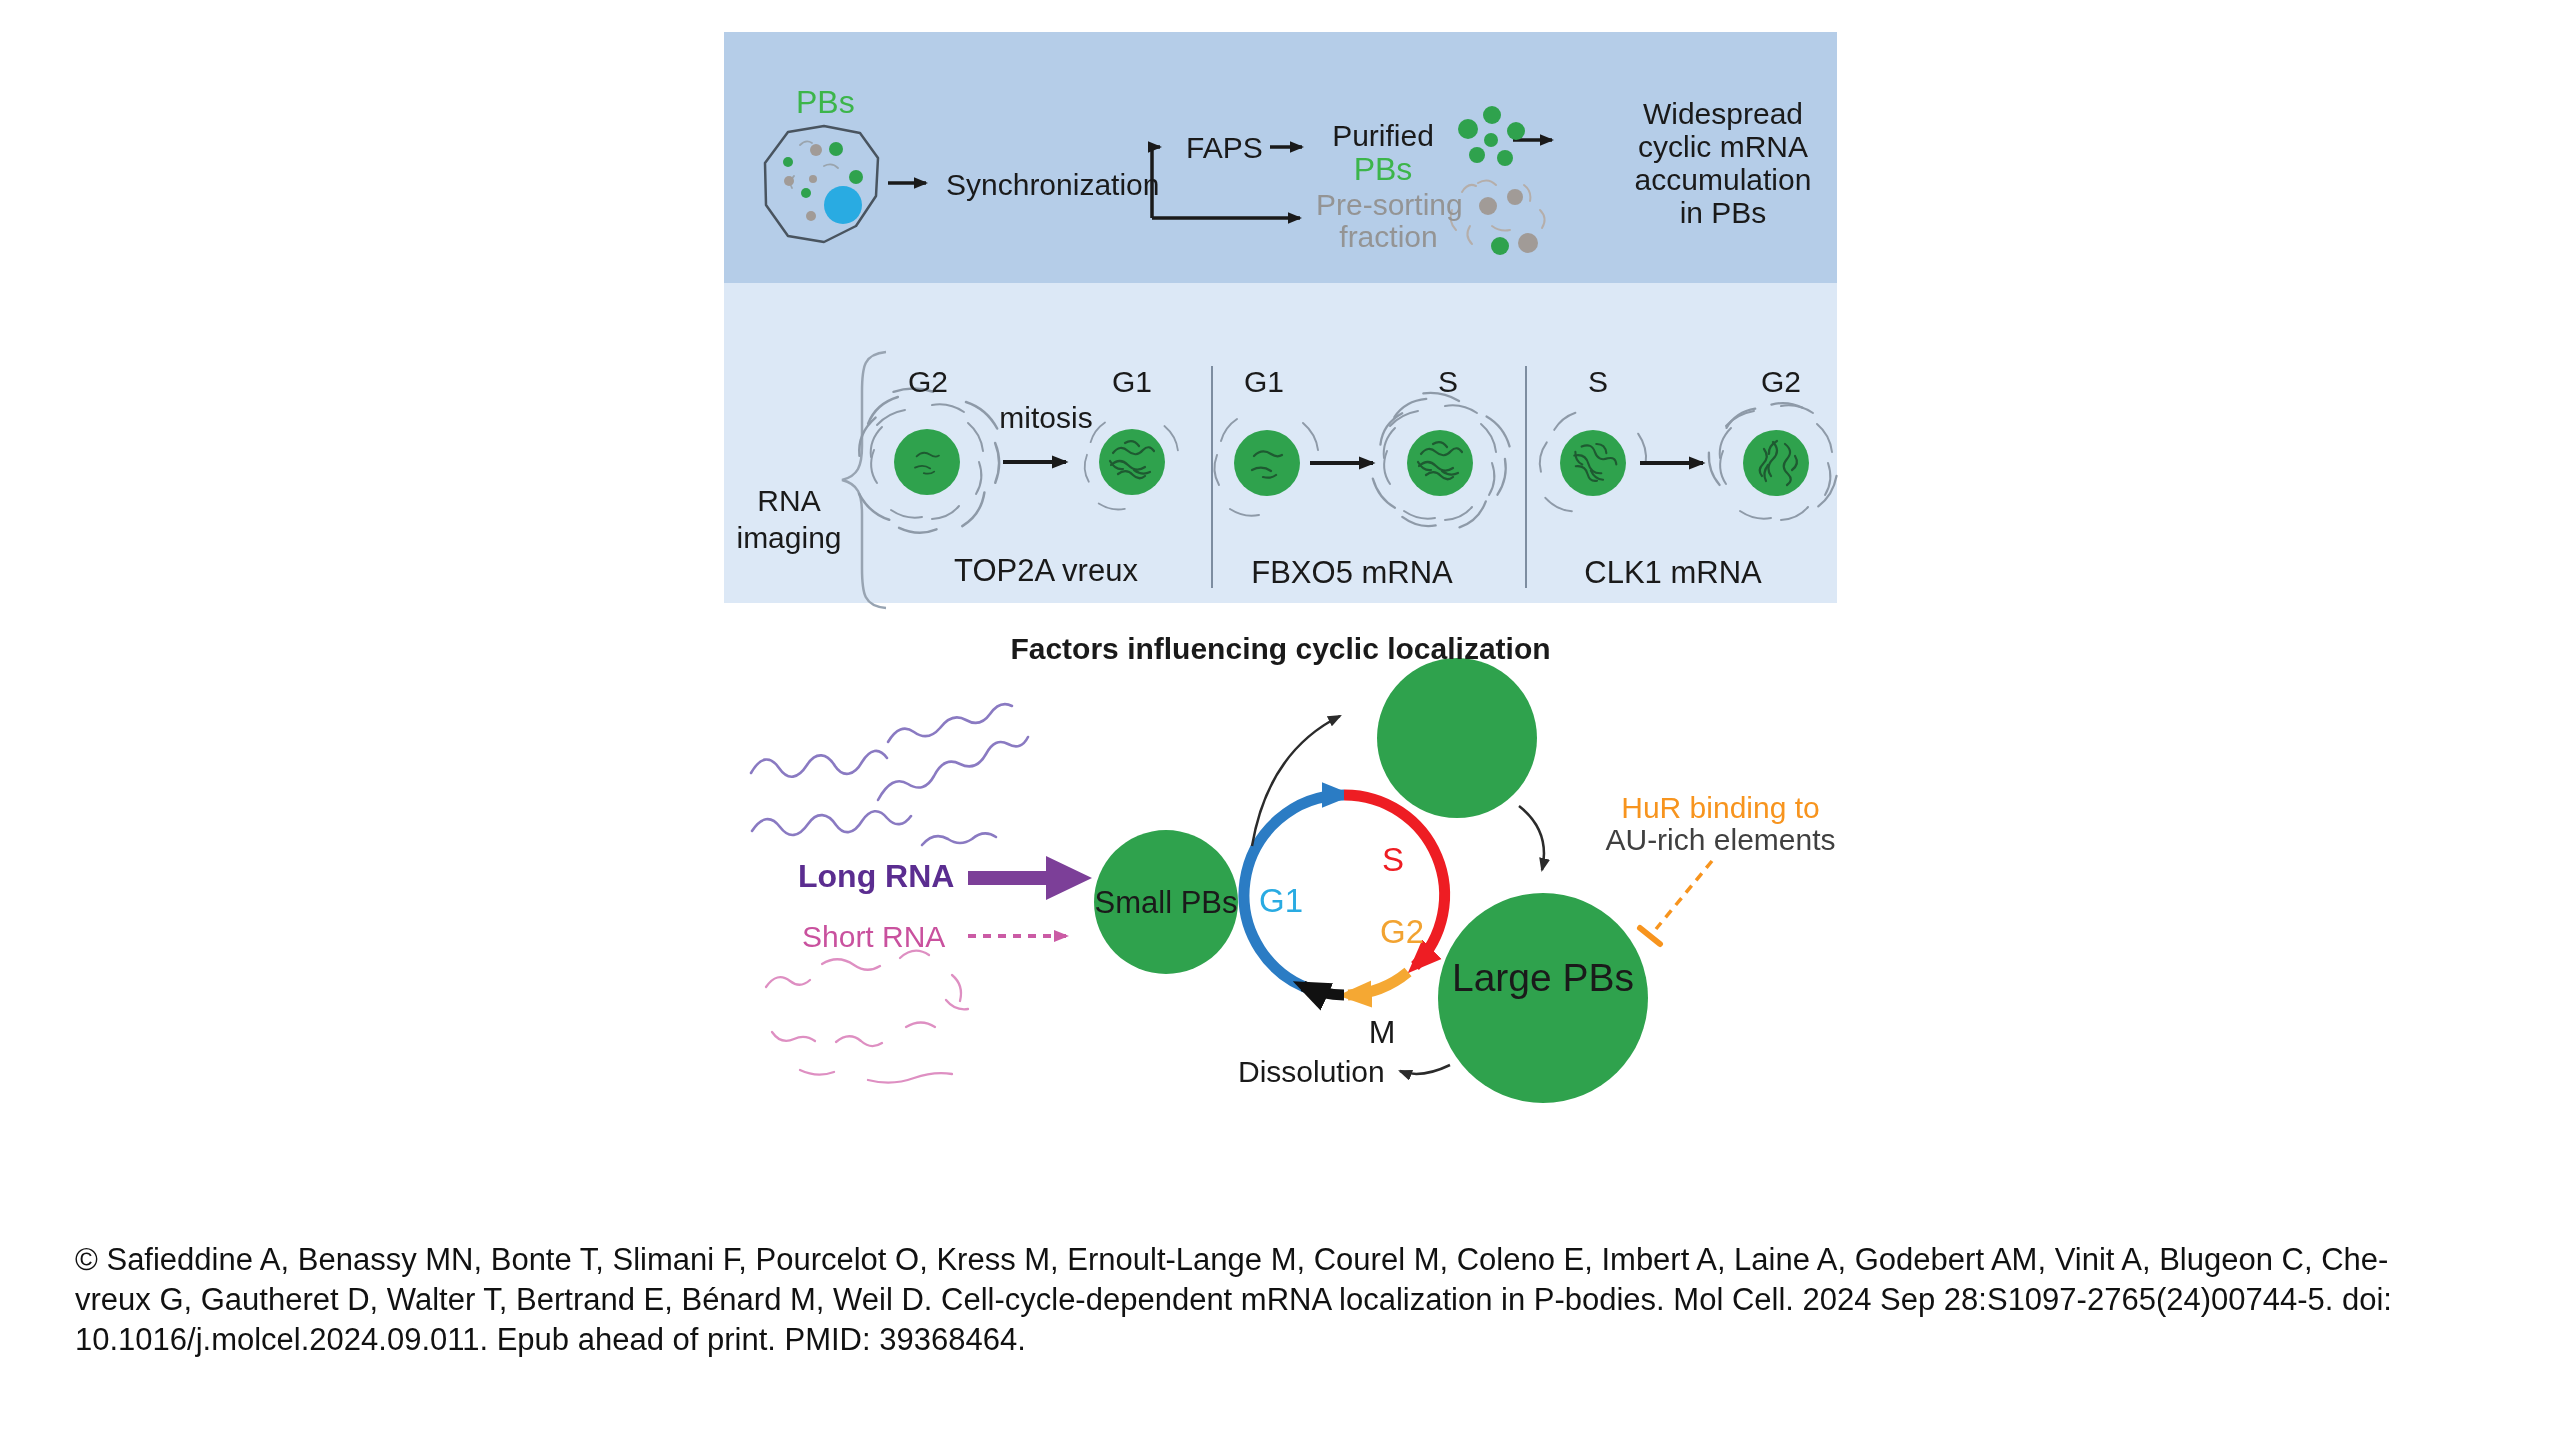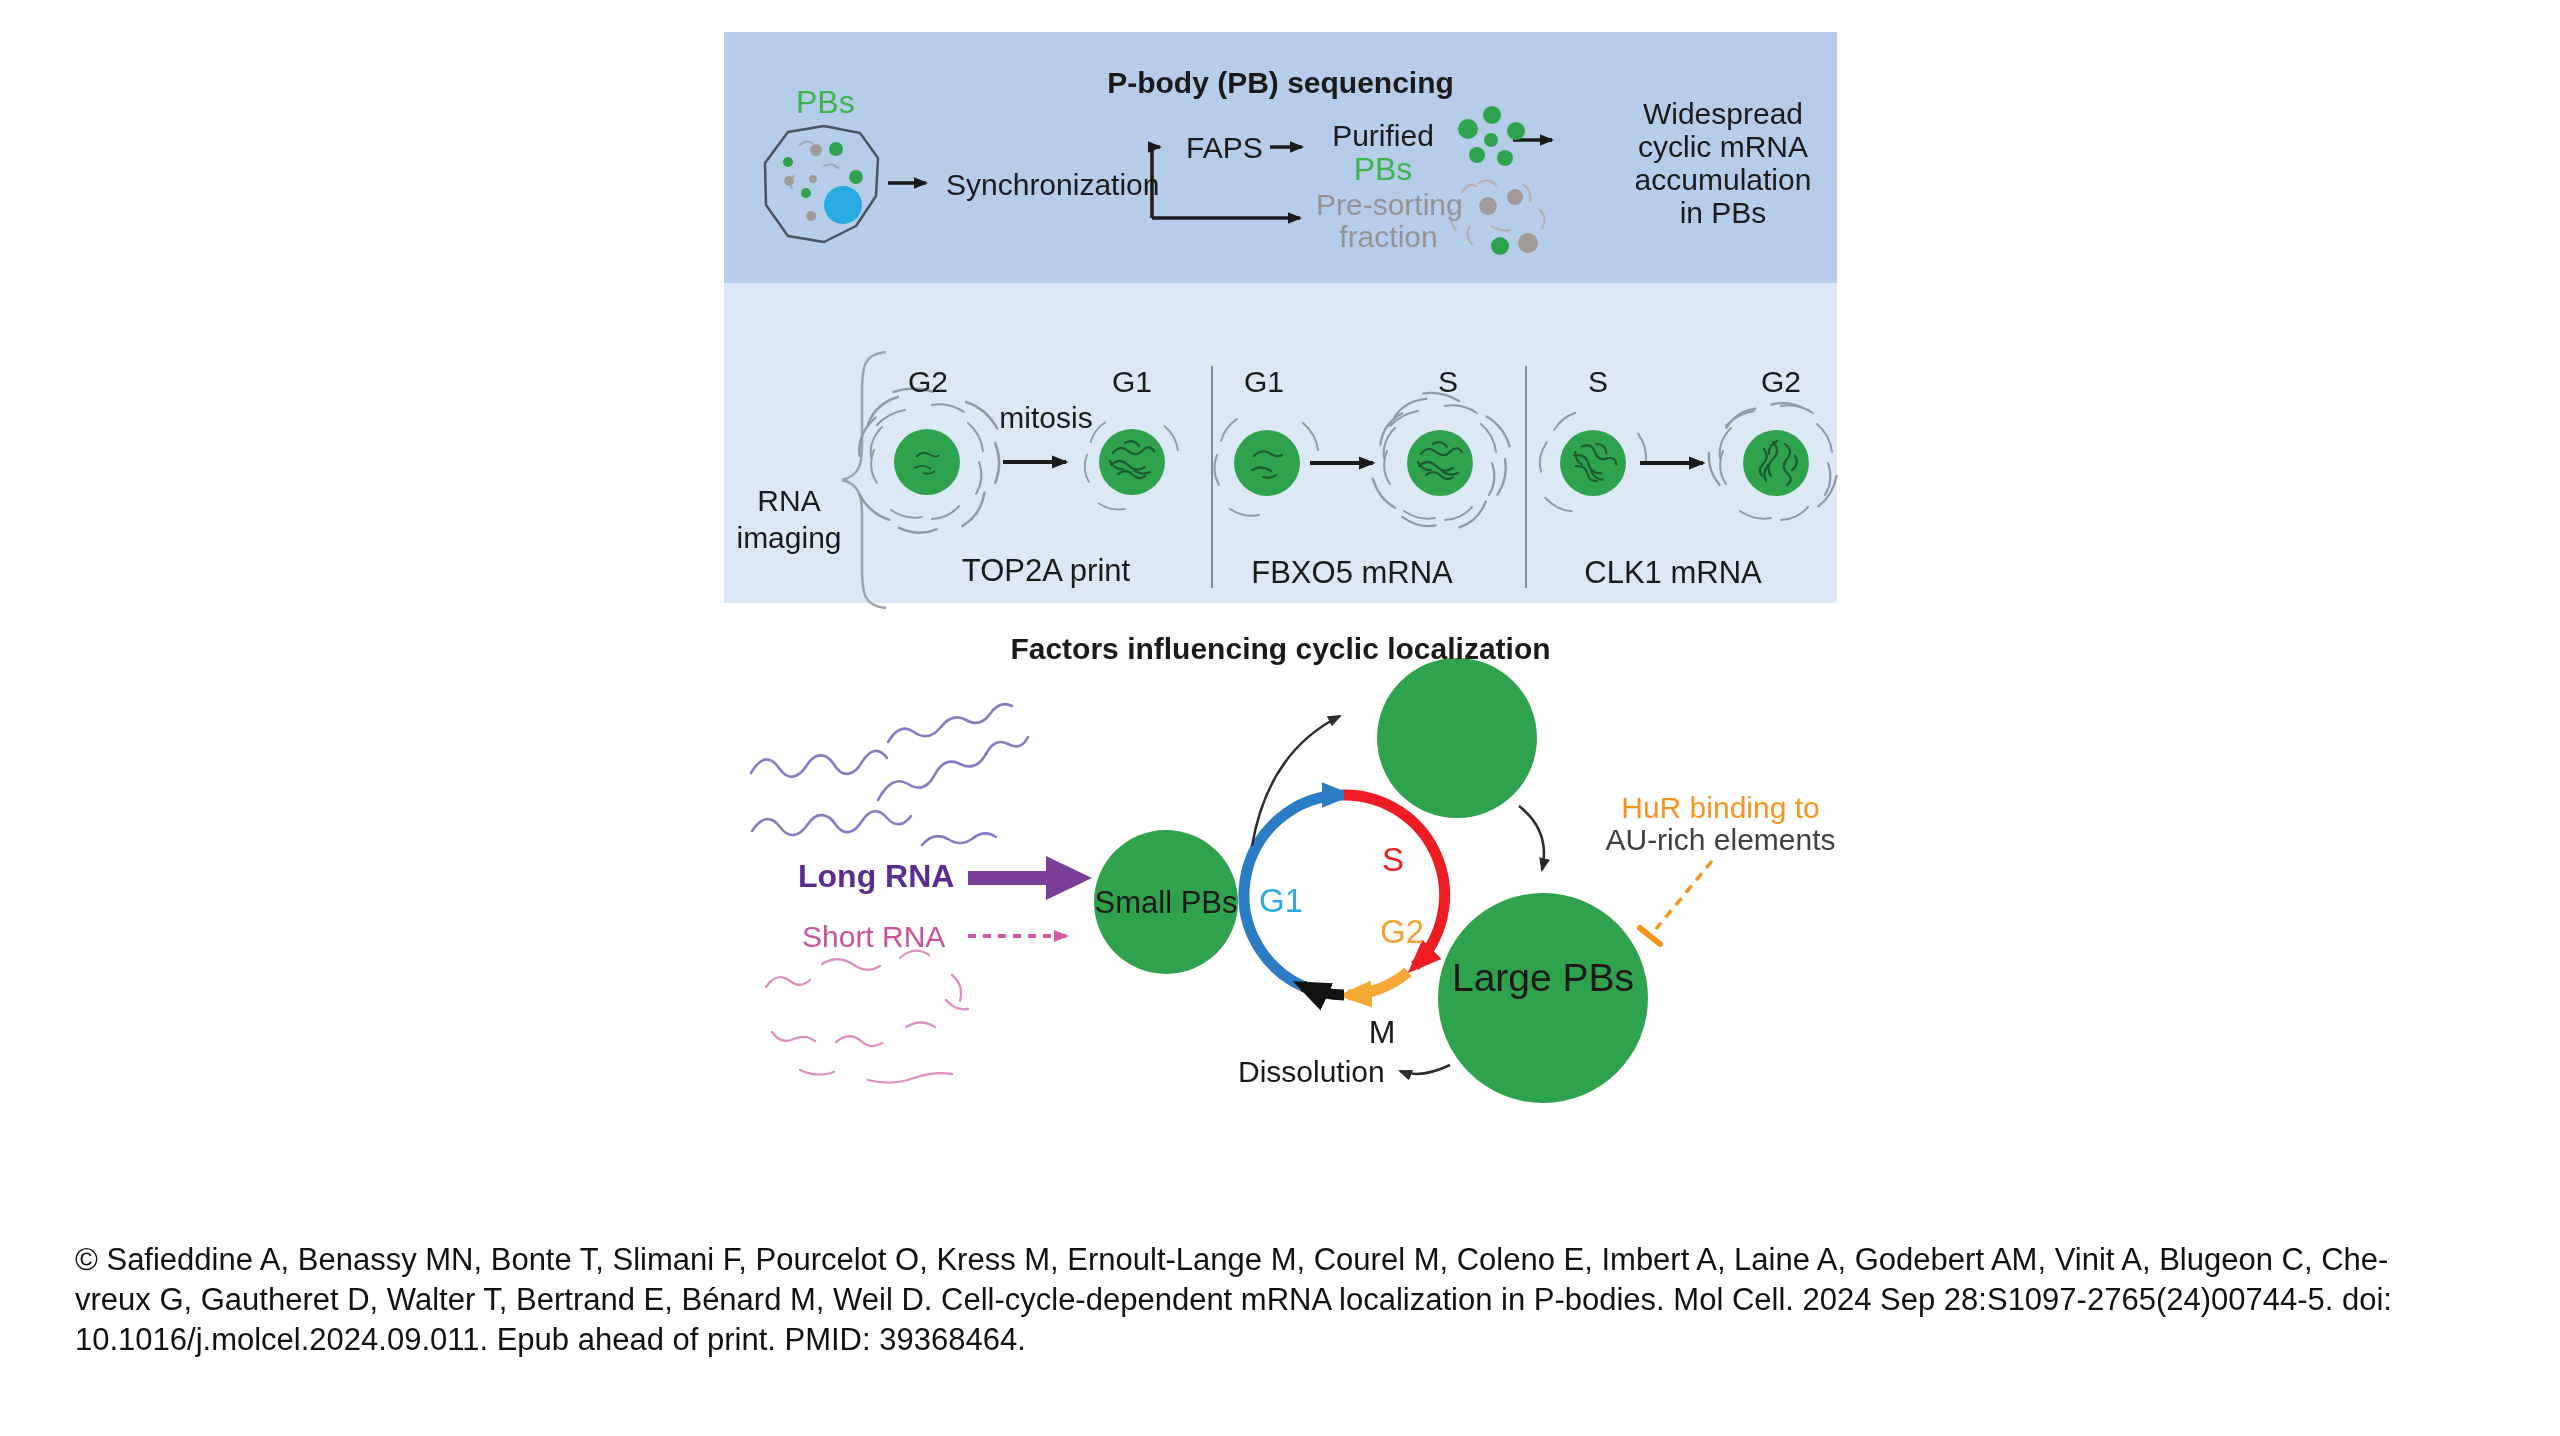--- a/index.html
+++ b/index.html
@@ -219,21 +219,20 @@
       <path d="M1519,806 Q1551,831 1542,870" marker-end="url(#ath)"></path>
       <path d="M1450,1065 Q1421,1079 1400,1071" marker-end="url(#ath)"></path>
     </g>
 
     <g>
       <path d="M1712,861 L1656,929" stroke="#f7941e" stroke-width="3.5" stroke-dasharray="9 7" fill="none"></path>
       <path d="M1640,928 L1660,944" stroke="#f7941e" stroke-width="6" stroke-linecap="round" fill="none"></path>
     </g>
   </svg>
 
-  <div class="lbl ctr b" style="left:724px;top:66px;width:1113px;font-size:30px;">P-body (PB) sequencing</div>
   <div class="lbl" style="left:796px;top:85px;font-size:32px;color:#3cb54a;font-weight:500;">PBs</div>
   <div class="lbl" style="left:946px;top:168px;font-size:30px;">Synchronization</div>
   <div class="lbl" style="left:1186px;top:131px;font-size:30px;">FAPS</div>
   <div class="lbl ctr" style="left:1318px;top:119px;width:130px;font-size:30px;">Purified</div>
   <div class="lbl ctr" style="left:1318px;top:152px;width:130px;font-size:32px;color:#3cb54a;">PBs</div>
   <div class="lbl ctr" style="left:1316px;top:188px;width:145px;font-size:30px;color:#949494;">Pre-sorting</div>
   <div class="lbl ctr" style="left:1316px;top:220px;width:145px;font-size:30px;color:#949494;">fraction</div>
   <div class="lbl ctr" style="left:1628px;top:97px;width:190px;font-size:30px;line-height:33px;">
     <div>Widespread</div>
     <div>cyclic mRNA</div>
@@ -242,21 +241,21 @@
   </div>
 
   <div class="lbl ctr" style="left:714px;top:452px;width:150px;font-size:30px;line-height:37px;margin-top:30px;">
     <div>RNA</div>
     <div>imaging</div>
   </div>
 
   <div class="lbl ctr" style="left:896px;top:365px;width:64px;font-size:30px;">G2</div>
   <div class="lbl ctr" style="left:986px;top:401px;width:120px;font-size:30px;">mitosis</div>
   <div class="lbl ctr" style="left:1100px;top:365px;width:64px;font-size:30px;">G1</div>
-  <div class="lbl ctr" style="left:926px;top:554px;width:240px;font-size:31px;">TOP2A print</div>
+  <div class="lbl ctr" style="left:926px;top:554px;width:240px;font-size:31px;">TOP2A vreux</div>
 
   <div class="lbl ctr" style="left:1232px;top:365px;width:64px;font-size:30px;">G1</div>
   <div class="lbl ctr" style="left:1416px;top:365px;width:64px;font-size:30px;">S</div>
   <div class="lbl ctr" style="left:1232px;top:556px;width:240px;font-size:31px;">FBXO5 mRNA</div>
 
   <div class="lbl ctr" style="left:1566px;top:365px;width:64px;font-size:30px;">S</div>
   <div class="lbl ctr" style="left:1749px;top:365px;width:64px;font-size:30px;">G2</div>
   <div class="lbl ctr" style="left:1553px;top:556px;width:240px;font-size:31px;">CLK1 mRNA</div>
 
   <div class="lbl ctr b" style="left:724px;top:632px;width:1113px;font-size:30px;">Factors influencing cyclic localization</div>

